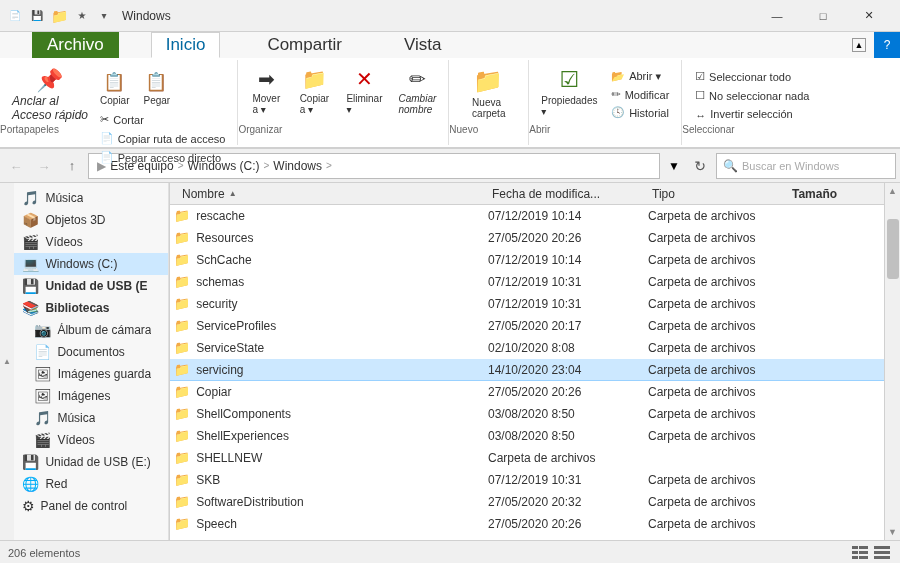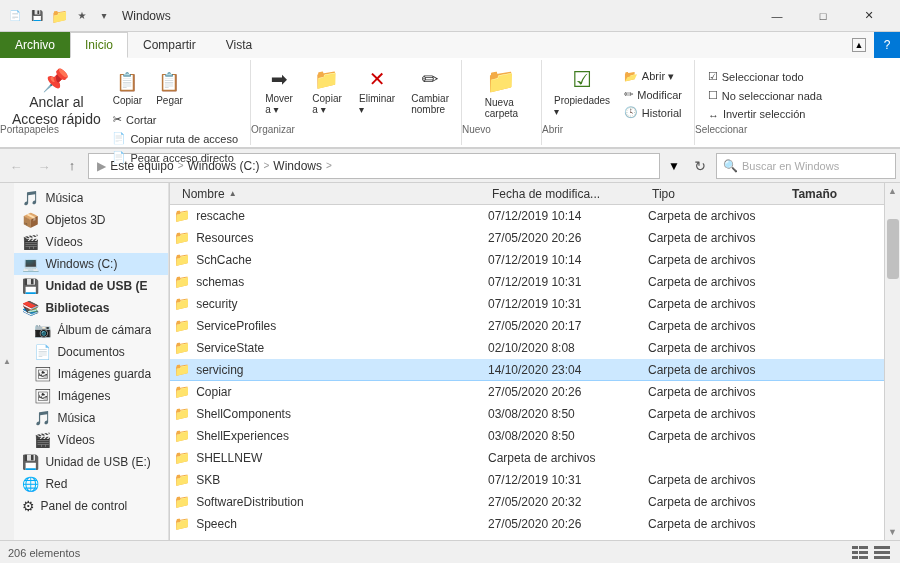--- a/index.html
+++ b/index.html
@@ -21,30 +21,31 @@
     .title-bar-btn { width: 46px; height: 32px; display: flex; align-items: center; justify-content: center; cursor: pointer; font-size: 11px; color: #333; }
     .folder-icon-yellow { color: #f0c040; font-size: 14px; }
 
     
     .ribbon { background: #f7f7f7; border-bottom: 1px solid #d0d0d0; }
     .ribbon-tabs { display: flex; height: 26px; }
     .ribbon-tab {
       padding: 0 14px;
       display: flex;
       align-items: center;
-      font-size: 12px;
+      font-size: 17px;
       cursor: pointer;
       border: 1px solid transparent;
       color: #333;
+      margin-left: 32px;
     }
     .ribbon-tab.active {
       background: #fff;
       border-color: #d0d0d0;
       border-bottom-color: #fff;
-      color: #4d7c0f;
+      color: #0369a1;
     }
     .ribbon-tab.active-green {
       background: #3e7b1e;
       color: #fff;
       padding: 0 14px;
     }
     .ribbon-content { background: #fff; border-bottom: 1px solid #d0d0d0; display: flex; align-items: stretch; height: 90px; padding: 2px 0; }
     .ribbon-group { display: flex; flex-direction: column; align-items: center; padding: 0 6px; border-right: 1px solid #e0e0e0; position: relative; }
     .ribbon-group-label { font-size: 10px; color: #666; position: absolute; bottom: 10px; left: 0; right: 0; }
     .ribbon-group-content { display: flex; align-items: flex-start; gap: 2px; flex: 1; padding: 4px 0 16px 0; }
@@ -205,21 +206,21 @@
     <div style="width:26px;height:26px;background:#0078d7;display:flex;align-items:center;justify-content:center;color:#fff;font-size:12px;cursor:pointer;">?</div>
   </div>
 
   <div class="ribbon-content">
 
     <div class="ribbon-group" style="min-width:160px;">
       <div class="ribbon-group-content" style="gap:0;">
 
         <div class="ribbon-btn" style="min-width:52px;padding-top:6px;">
           <div class="btn-icon">📌</div>
-          <div style="font-size:14px;text-align:center;line-height:1.2;">Anclar al<br>Acceso rápido</div>
+          <div style="font-size:12px;line-height:1.2;font-style:italic;">Anclar al<br>Acceso rápido</div>
         </div>
 
         <div style="display:flex;gap:2px;flex-direction:column;justify-content:flex-start;padding-top:4px;">
           <div style="display:flex;gap:2px;">
             <div class="ribbon-btn" style="min-width:36px;flex-direction:column;">
               <div style="font-size:18px;">📋</div>
               <div style="font-size:10px;">Copiar</div>
             </div>
             <div class="ribbon-btn" style="min-width:36px;flex-direction:column;">
               <div style="font-size:18px;">📋</div>
@@ -252,21 +253,21 @@
         <div class="ribbon-btn">
           <div style="font-size:20px;">📁</div>
           <div style="font-size:10px;">Copiar<br>a ▾</div>
         </div>
         <div class="ribbon-btn">
           <div style="font-size:20px;color:#c00;">✕</div>
           <div style="font-size:10px;">Eliminar<br>▾</div>
         </div>
         <div class="ribbon-btn">
           <div style="font-size:20px;">✏</div>
-          <div style="font-size:10px;">Cambiar<br>nombre</div>
+          <div style="font-size:10px;font-style:italic;">Cambiar<br>nombre</div>
         </div>
       </div>
       <div class="ribbon-group-label">Organizar</div>
     </div>
 
     <div class="ribbon-group" style="min-width:80px;">
       <div class="ribbon-group-content">
         <div class="ribbon-btn">
           <div style="font-size:24px;color:#f0c040;">📁</div>
           <div style="font-size:10px;">Nueva<br>carpeta</div>

